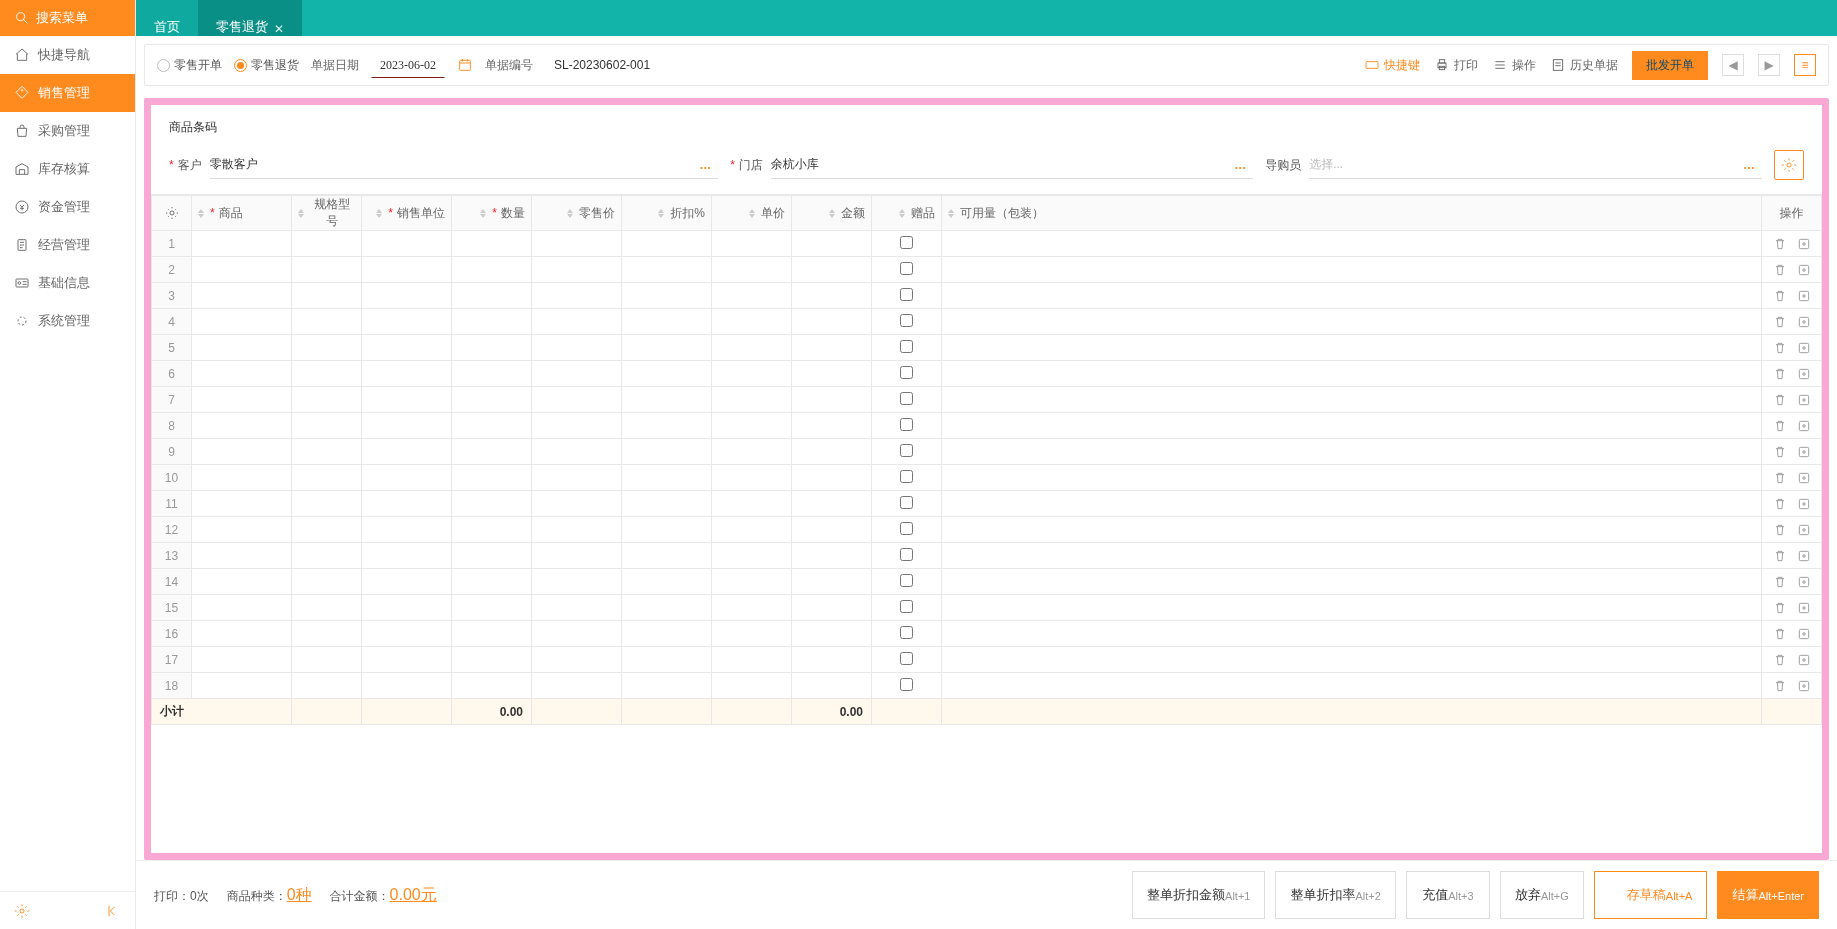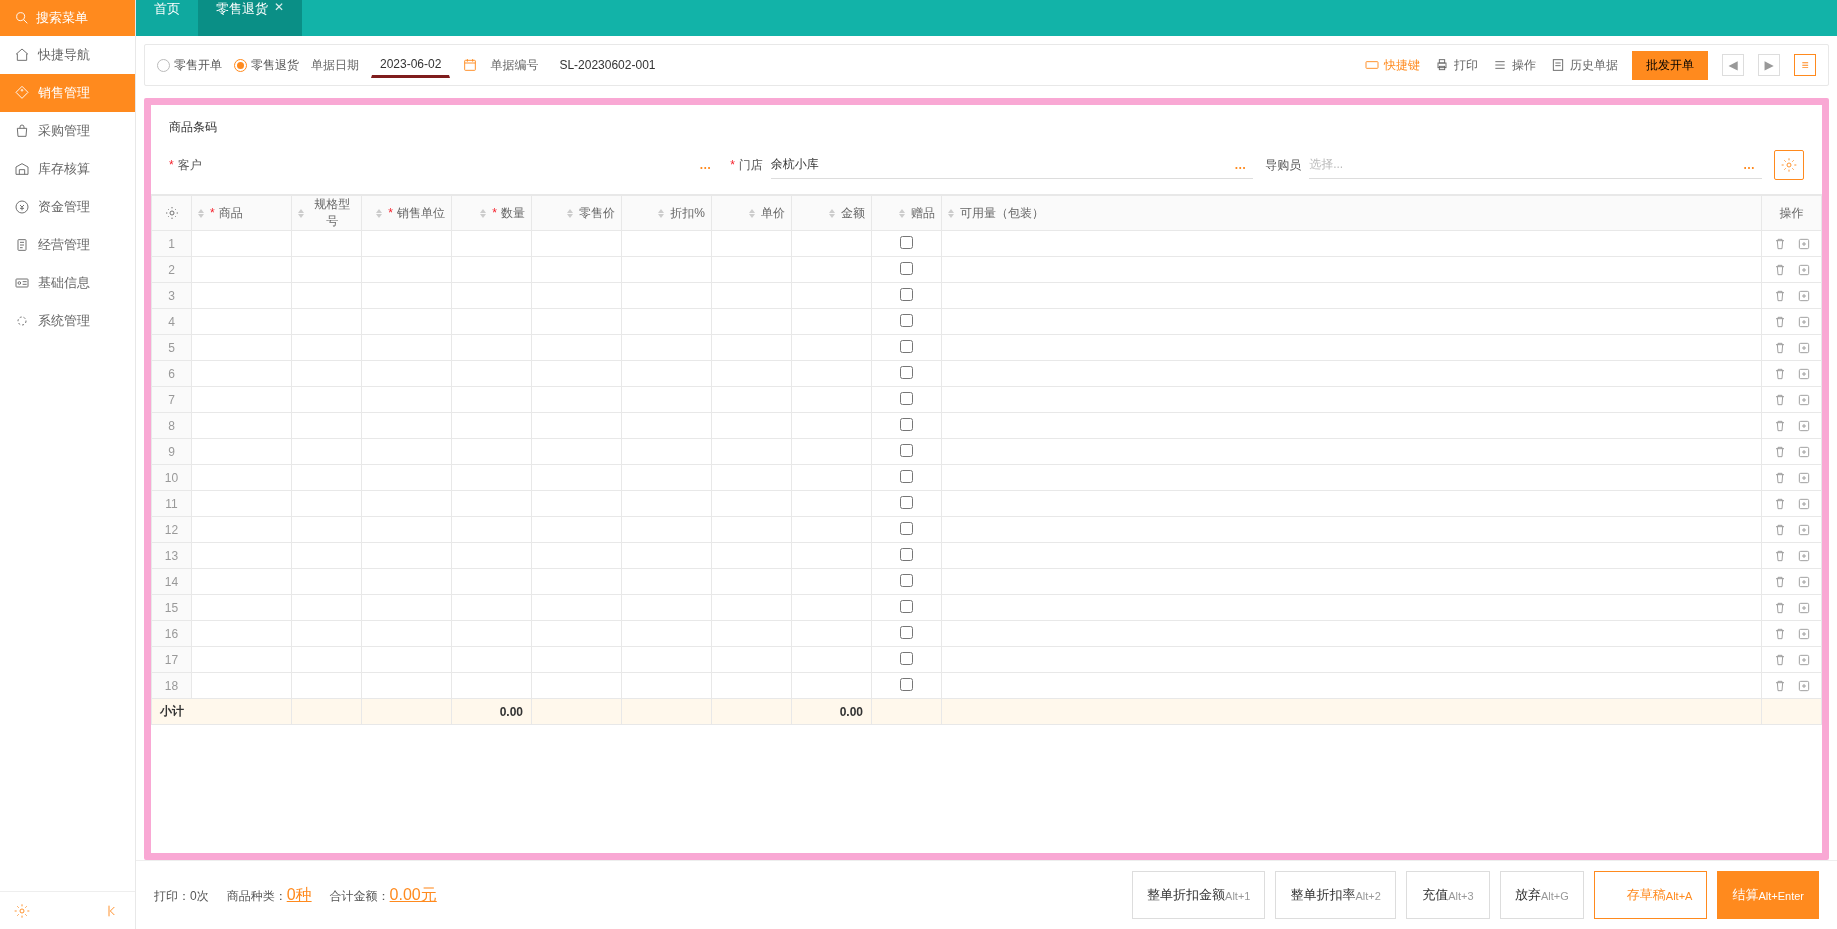--- a/index.html
+++ b/index.html
@@ -14,38 +14,38 @@
 .sidebar-foot { margin-top: auto; height: 38px; display: flex; align-items: center; justify-content: space-between; padding: 0 14px; border-top: 1px solid #eee; }
 .sidebar-foot span { color: #ff8a1e; cursor: pointer; font-size: 14px; }
 
 
 .icn { width: 16px; height: 16px; display: inline-flex; align-items: center; justify-content: center; flex: 0 0 auto; }
 .icn svg { width: 16px; height: 16px; stroke: currentColor; fill: none; stroke-width: 1.4; }
 
 
 .main { flex: 1; display: flex; flex-direction: column; min-width: 0; position: relative; }
 .tabbar { background: #12b3a8; height: 36px; display: flex; align-items: stretch; color: #fff; }
-.tab { padding: 0 18px; display: flex; align-items: flex-start; gap: 6px; font-size: 13px; cursor: pointer; }
+.tab { padding: 0 18px; display: flex; align-items: flex-end; gap: 6px; font-size: 13px; cursor: pointer; }
 .tab.home { background: #0fa99f; }
 .tab.active { background: #0a8f86; }
 .tab .close { font-size: 12px; opacity: 0.85; }
 
 .toolbar { background: #fff; border: 1px solid #e8e8e8; border-radius: 2px; margin: 8px 8px 0 8px; height: 42px; display: flex; align-items: center; padding: 12px 12px; gap: 12px; }
 .radio { display: inline-flex; align-items: center; gap: 4px; cursor: pointer; color: #555; }
 .radio .dot { width: 13px; height: 13px; border: 1px solid #bbb; border-radius: 50%; display: inline-flex; align-items: center; justify-content: center; }
 .radio.checked .dot { border-color: #ff8a1e; }
 .radio.checked .dot::after { content: ""; width: 7px; height: 7px; border-radius: 50%; background: #ff8a1e; }
 .tb-label { color: #666; }
 .tb-val { color: #333; border: 1px solid transparent; padding: 4px 8px; }
-.tb-date { border-bottom: 3px solid #7f1d1d; }
+.tb-date { border-bottom: 1px solid #7f1d1d; font-family: Liberation Serif, serif; }
 .tb-cal { color: #ff8a1e; cursor: pointer; }
 .toolbar-right { margin-left: auto; display: flex; align-items: center; gap: 14px; }
 .tlink { display: inline-flex; align-items: center; gap: 4px; color: #666; cursor: pointer; }
 .tlink.orange { color: #ff8a1e; }
-.btn-primary-sm { background: #ff8a1e; color: #000000; padding: 6px 14px; cursor: pointer; }
+.btn-primary-sm { background: #ff8a1e; color: #0c4a6e; padding: 6px 14px; cursor: pointer; }
 .nav-arr { border: 1px solid #ddd; color: #999; width: 22px; height: 22px; display: inline-flex; align-items: center; justify-content: center; cursor: pointer; }
 
 .panel { margin: 12px 8px 0 8px; background: #fff; border: 7px solid #f9a8d4; border-radius: 2px; flex: 1; display: flex; flex-direction: column; min-height: 0; }
 
 .barcode { display: flex; align-items: center; padding: 14px 18px; gap: 12px; }
 .barcode input { width: 320px; height: 32px; border: 1px solid #ddd; padding: 0 10px; font-size: 12px; color: #333; }
 .barcode input::placeholder { color: #bbb; }
 
 .filters { display: flex; padding: 0 18px 14px 18px; gap: 12px; }
 .filter { display: flex; align-items: center; gap: 8px; position: relative; }
@@ -274,20 +274,21 @@
 
     <div class="panel">
       <div class="barcode">
         <span>商品条码</span>
       </div>
 
       <div class="filters">
         <div class="filter cust">
           <span class="star">*</span>
           <span class="flabel">客户</span>
+          <span class="fval">零散客户</span>
           <span class="dots">…</span>
         </div>
         <div class="filter store">
           <span class="star">*</span>
           <span class="flabel">门店</span>
           <span class="fval">余杭小库</span>
           <span class="dots">…</span>
         </div>
         <div class="filter sales">
           <span class="flabel">导购员</span>

